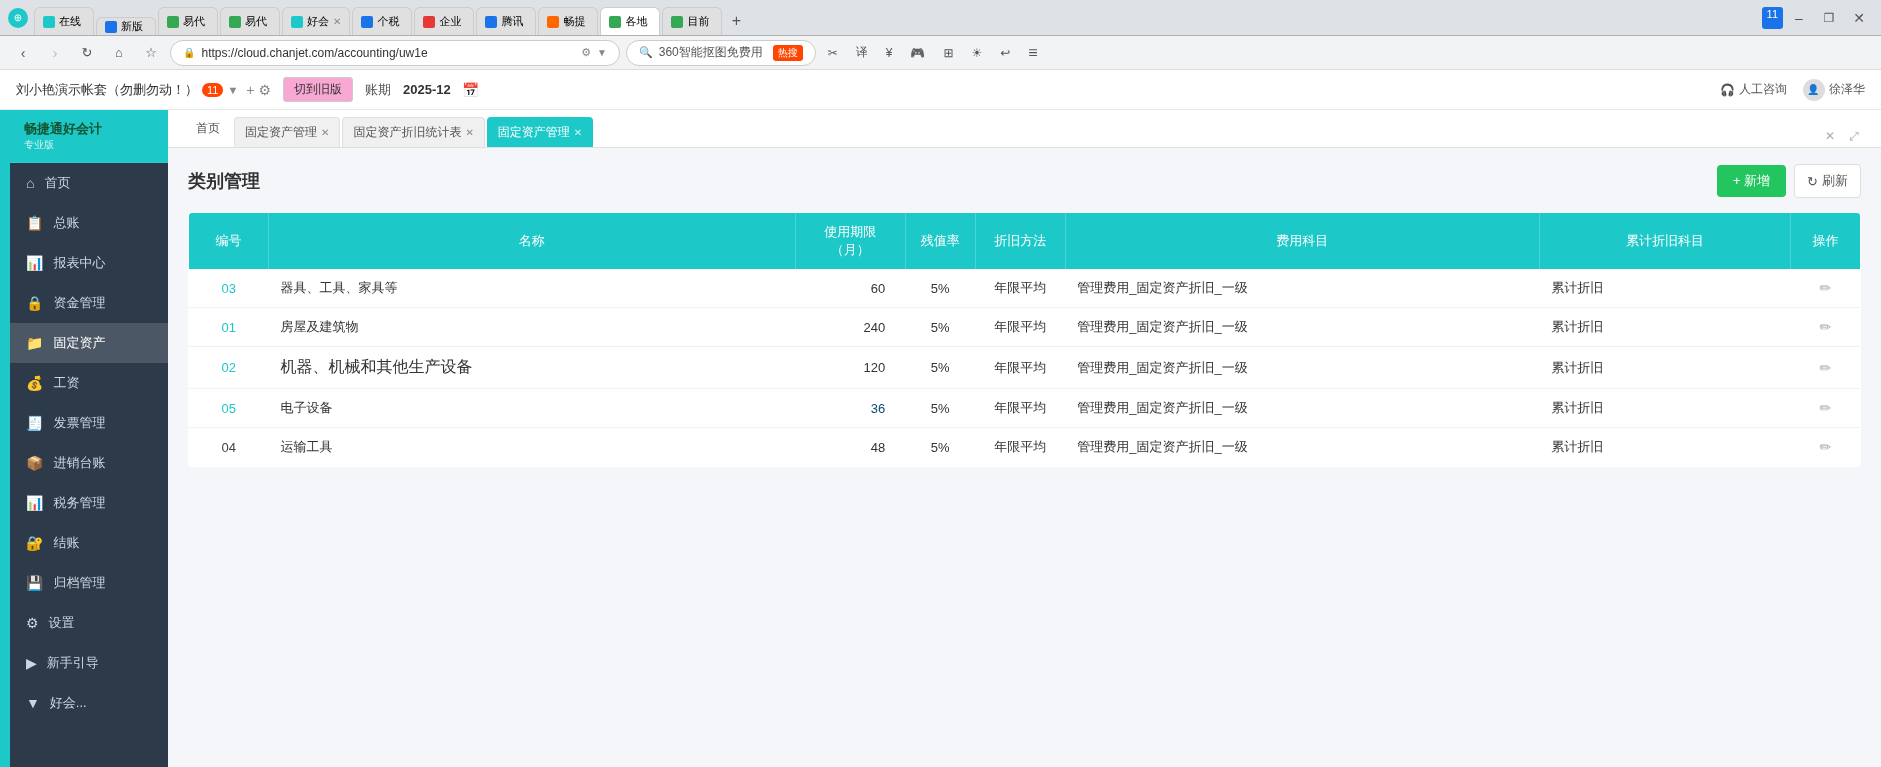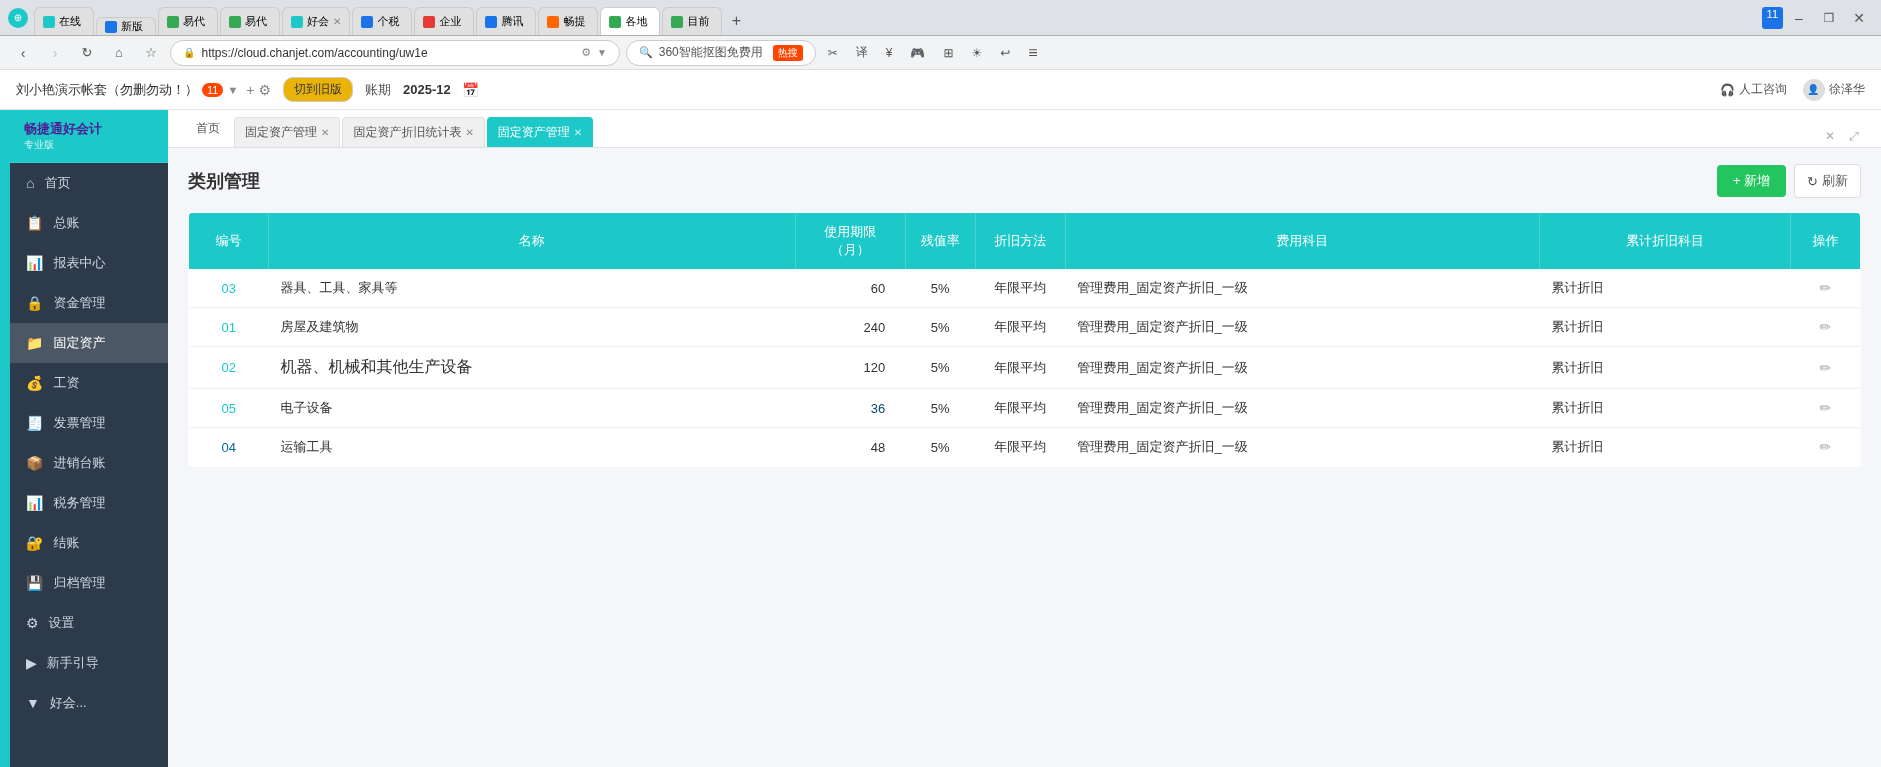--- a/index.html
+++ b/index.html
@@ -101,21 +101,21 @@
 <div style="display:flex; flex-direction:column; height:calc(100vh - 70px);">
 
   <div style="background:#fff; height:40px; display:flex; align-items:center; padding:0 16px; border-bottom:1px solid #e8e8e8; gap:12px; font-size:13px;">
     <div style="display:flex;align-items:center;gap:4px;color:#333;font-size:13px;">
       <span>刘小艳演示帐套（勿删勿动！）</span>
       <span style="background:#ff4500;color:#fff;border-radius:10px;padding:1px 5px;font-size:11px;">11</span>
       <span style="cursor:pointer;color:#888;font-size:11px;">▼</span>
       <span style="cursor:pointer;color:#888;font-size:14px;margin-left:4px;">+</span>
       <span style="cursor:pointer;color:#888;font-size:14px;">⚙</span>
     </div>
-    <button style="border:1px solid #ccc;border-radius:10px;padding:3px 10px;font-size:12px;cursor:pointer;background:#eab308;color:#333;">切到旧版</button>
+    <button style="border:1px solid #ccc;border-radius:3px;padding:3px 10px;font-size:12px;cursor:pointer;background:#f9a8d4;color:#333;">切到旧版</button>
     <span style="color:#555;">账期</span>
     <span style="color:#333;font-weight:bold;">2025-12</span>
     <span style="cursor:pointer;font-size:14px;">📅</span>
 
     <div style="margin-left:auto;display:flex;align-items:center;gap:16px;">
       <div style="display:flex;align-items:center;gap:4px;color:#555;font-size:12px;cursor:pointer;">
         <span>🎧</span>
         <span>人工咨询</span>
       </div>
       <div style="display:flex;align-items:center;gap:4px;color:#555;font-size:12px;cursor:pointer;">
@@ -125,21 +125,21 @@
     </div>
   </div>
 
   <div style="display:flex; flex:1; overflow:hidden;">
 
     <div style="width:10px; background:#1dc8c8; flex-shrink:0;"></div>
 
     <div style="width:158px; background:#2d3a4a; flex-shrink:0; display:flex; flex-direction:column; overflow-y:auto;">
 
       <div style="background:#1dc8c8; padding:10px 14px; display:flex; flex-direction:column; border-bottom:1px solid rgba(255,255,255,0.1);">
-        <span style="color:#4c1d95; font-size:13px; font-weight:bold;">畅捷通好会计</span>
+        <span style="color:#14532d; font-size:13px; font-weight:bold;">畅捷通好会计</span>
         <span style="color:rgba(255,255,255,0.8); font-size:10px;">专业版</span>
       </div>
 
       <div style="display:flex;align-items:center;gap:10px;padding:11px 16px;color:#cdd5e0;cursor:pointer;font-size:13px;">
         <span style="font-size:14px;">⌂</span>
         <span>首页</span>
       </div>
       <div style="display:flex;align-items:center;gap:10px;padding:11px 16px;color:#cdd5e0;cursor:pointer;font-size:13px;">
         <span style="font-size:14px;">📋</span>
         <span>总账</span>
@@ -293,21 +293,21 @@
               <td style="padding:10px 12px;text-align:center;font-size:13px;color:#333;">5%</td>
               <td style="padding:10px 12px;text-align:center;font-size:13px;color:#333;">年限平均</td>
               <td style="padding:10px 12px;text-align:left;font-size:13px;color:#333;">管理费用_固定资产折旧_一级</td>
               <td style="padding:10px 12px;text-align:left;font-size:13px;color:#333;">累计折旧</td>
               <td style="padding:10px 12px;text-align:center;font-size:13px;">
                 <span style="color:#aaa;cursor:pointer;font-size:14px;">✏</span>
               </td>
             </tr>
 
             <tr style="border-bottom:1px solid #f0f0f0;">
-              <td style="padding:10px 12px;text-align:center;font-size:13px;color:#0369a1;">04</td>
+              <td style="padding:10px 12px;text-align:center;font-size:13px;color:#404040;">04</td>
               <td style="padding:10px 12px;text-align:left;font-size:13px;color:#333;">运输工具</td>
               <td style="padding:10px 12px;text-align:right;font-size:13px;color:#333;padding-right:20px;">48</td>
               <td style="padding:10px 12px;text-align:center;font-size:13px;color:#333;">5%</td>
               <td style="padding:10px 12px;text-align:center;font-size:13px;color:#333;">年限平均</td>
               <td style="padding:10px 12px;text-align:left;font-size:13px;color:#333;">管理费用_固定资产折旧_一级</td>
               <td style="padding:10px 12px;text-align:left;font-size:13px;color:#333;">累计折旧</td>
               <td style="padding:10px 12px;text-align:center;font-size:13px;">
                 <span style="color:#aaa;cursor:pointer;font-size:14px;">✏</span>
               </td>
             </tr>

